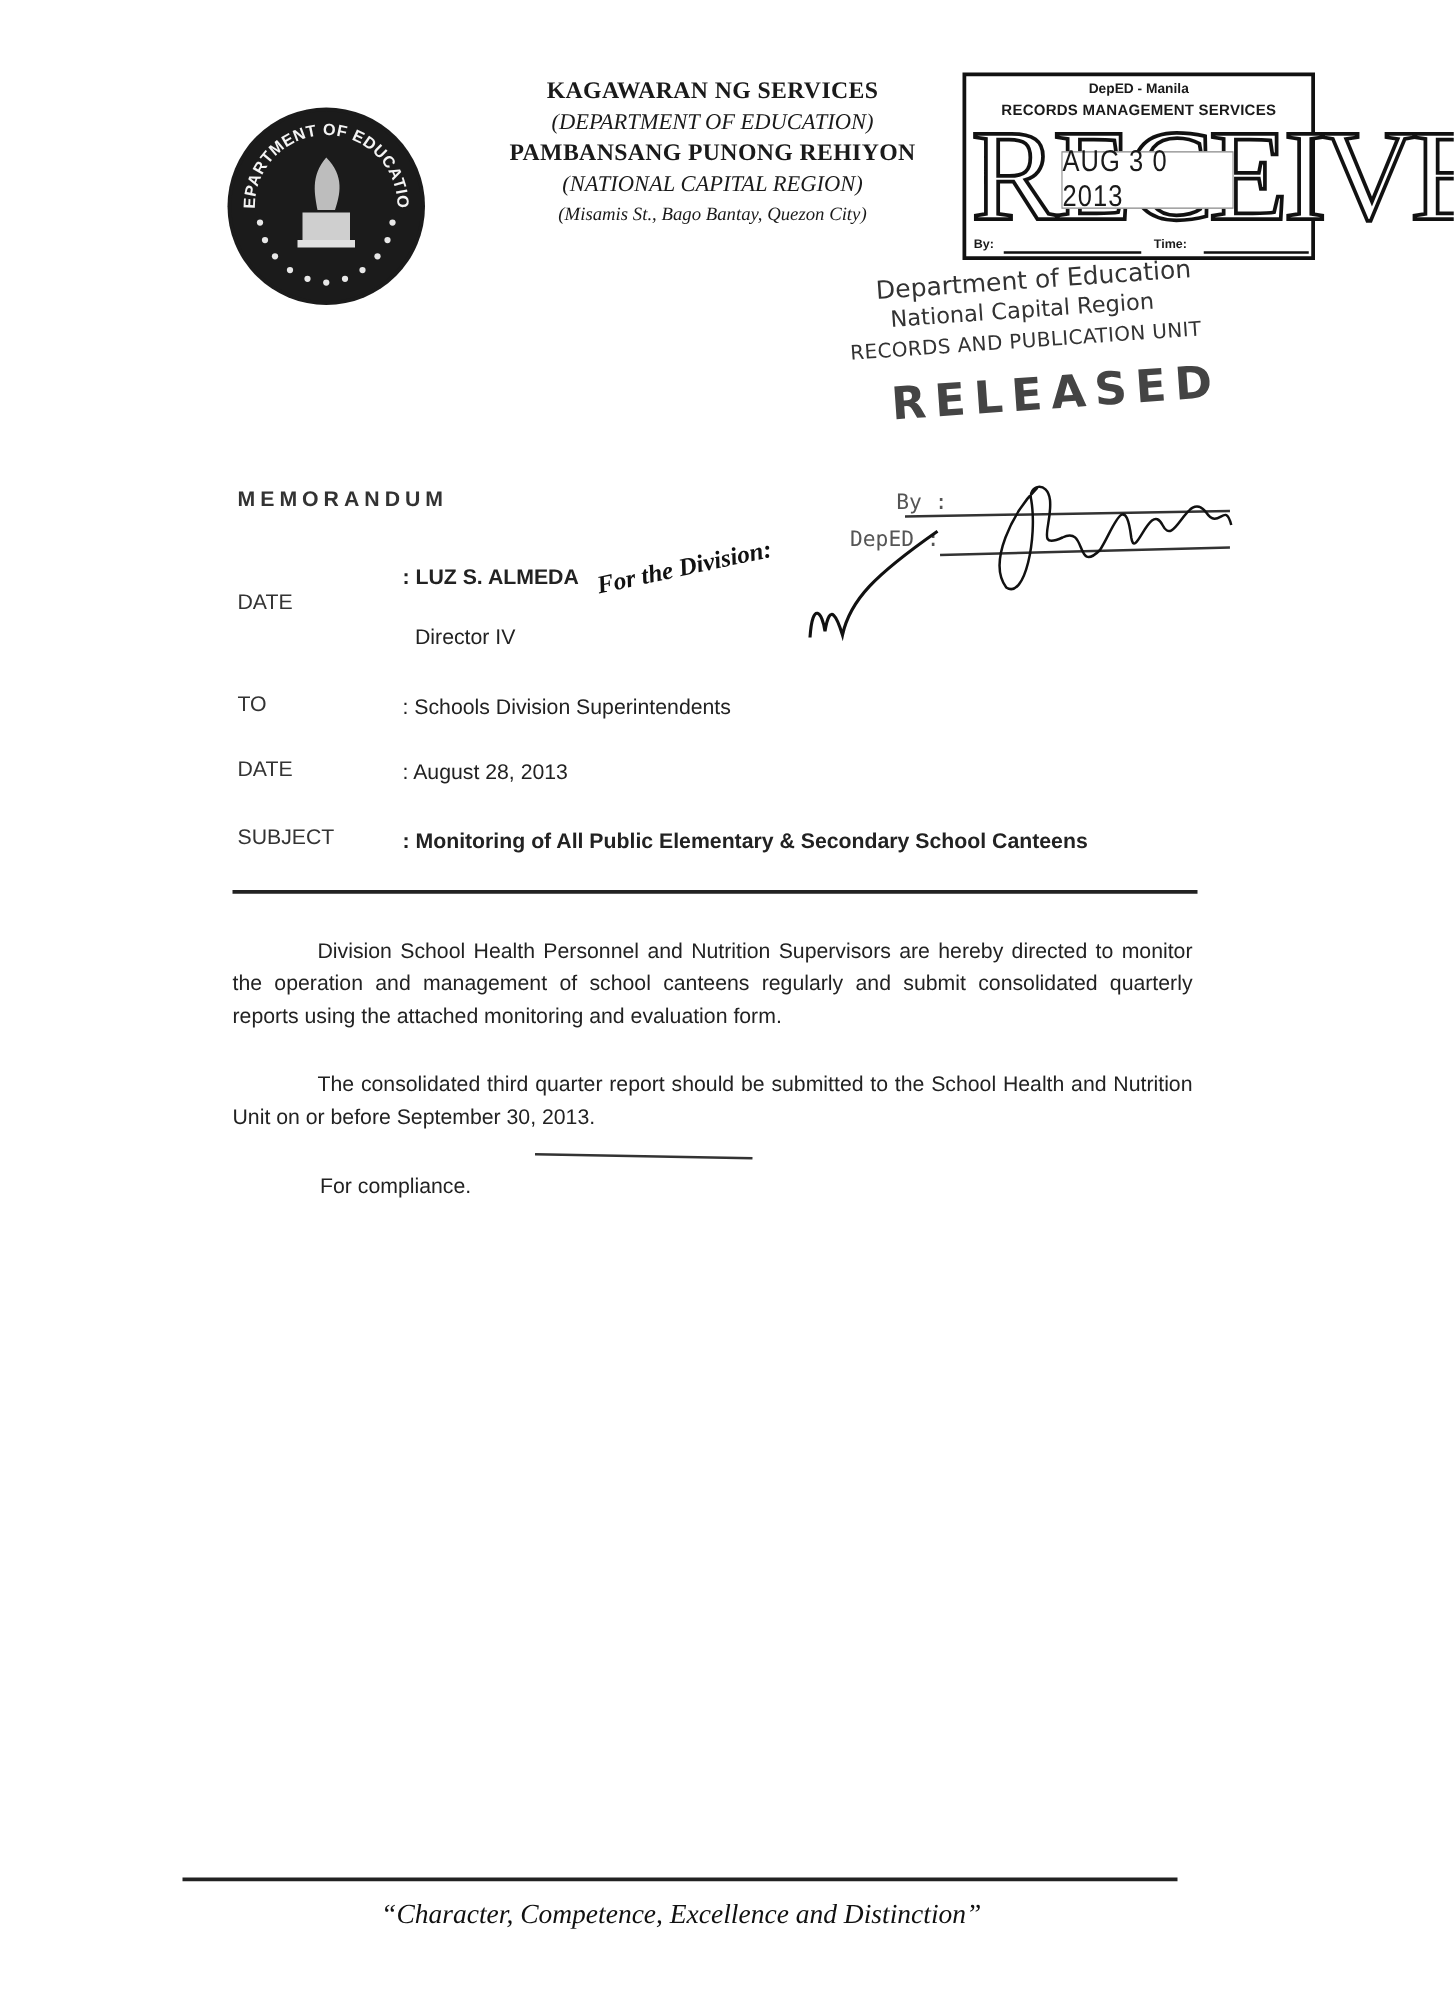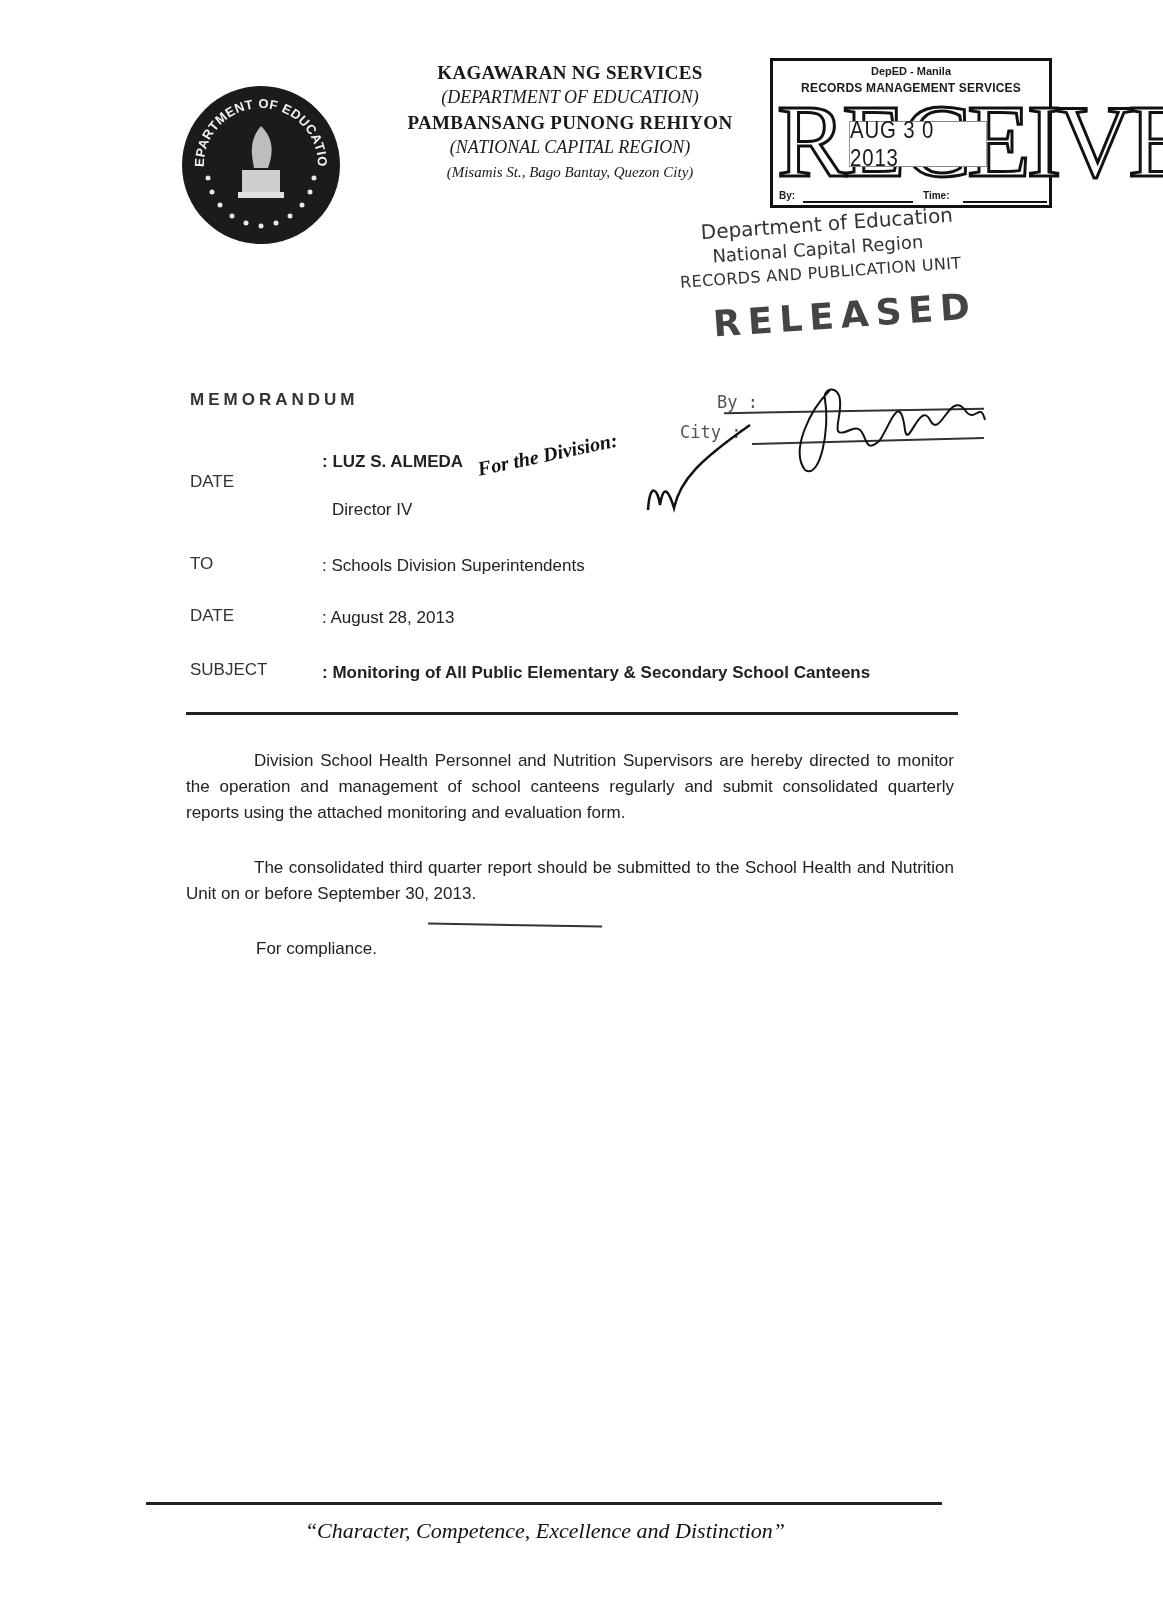--- a/index.html
+++ b/index.html
@@ -97,21 +97,21 @@
 </div>
 
 <div class="abs rel">
   <div class="rel-l1">Department of Education</div>
   <div class="rel-l2">National Capital Region</div>
   <div class="rel-l3">RECORDS AND PUBLICATION UNIT</div>
   <div class="rel-big">RELEASED</div>
 </div>
 <div class="abs rel-by">By :</div>
 <div class="abs rel-line1"></div>
-<div class="abs rel-date">City :</div>
+<div class="abs rel-date">DepED :</div>
 <div class="abs rel-line2"></div>
 
 <svg class="sig" style="left:780px;top:370px;" width="220" height="120">
   <path d="M50 20 C 30 40, 10 80, 25 100 C 40 110, 50 60, 45 30 C 42 18, 58 14, 60 30 C 62 50, 48 70, 70 60 C 90 50, 80 90, 100 70 C 110 55, 120 20, 125 60 C 128 80, 140 30, 150 50 C 160 70, 170 20, 185 40 C 195 55, 200 30, 205 50" fill="none" stroke="#111" stroke-width="2"></path>
 </svg>
 <svg class="sig" style="left:640px;top:420px;" width="120" height="110">
   <path d="M8 90 C 10 60, 18 70, 20 85 C 24 60, 30 75, 34 88 C 40 60, 60 40, 110 5" fill="none" stroke="#111" stroke-width="2.5"></path>
 </svg>
 
 <div class="abs memo-title">MEMORANDUM</div>

